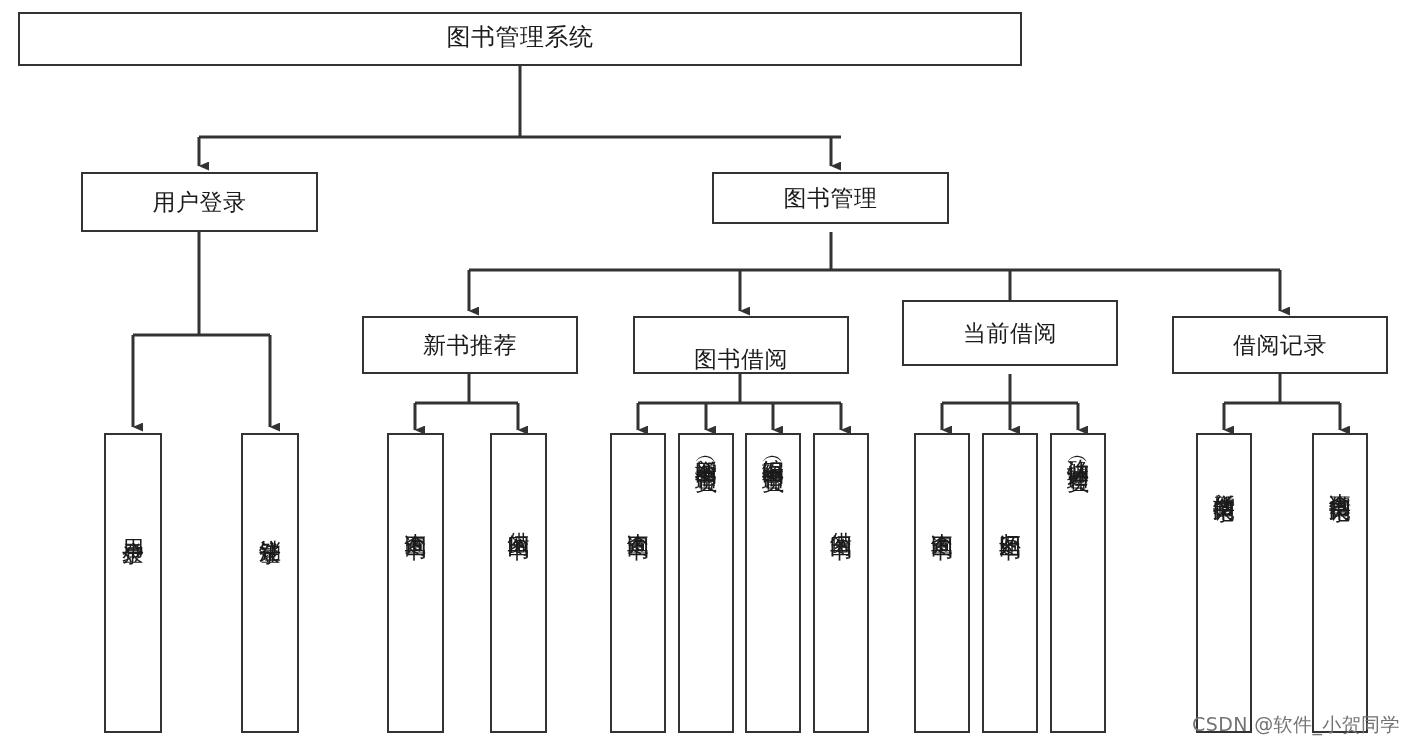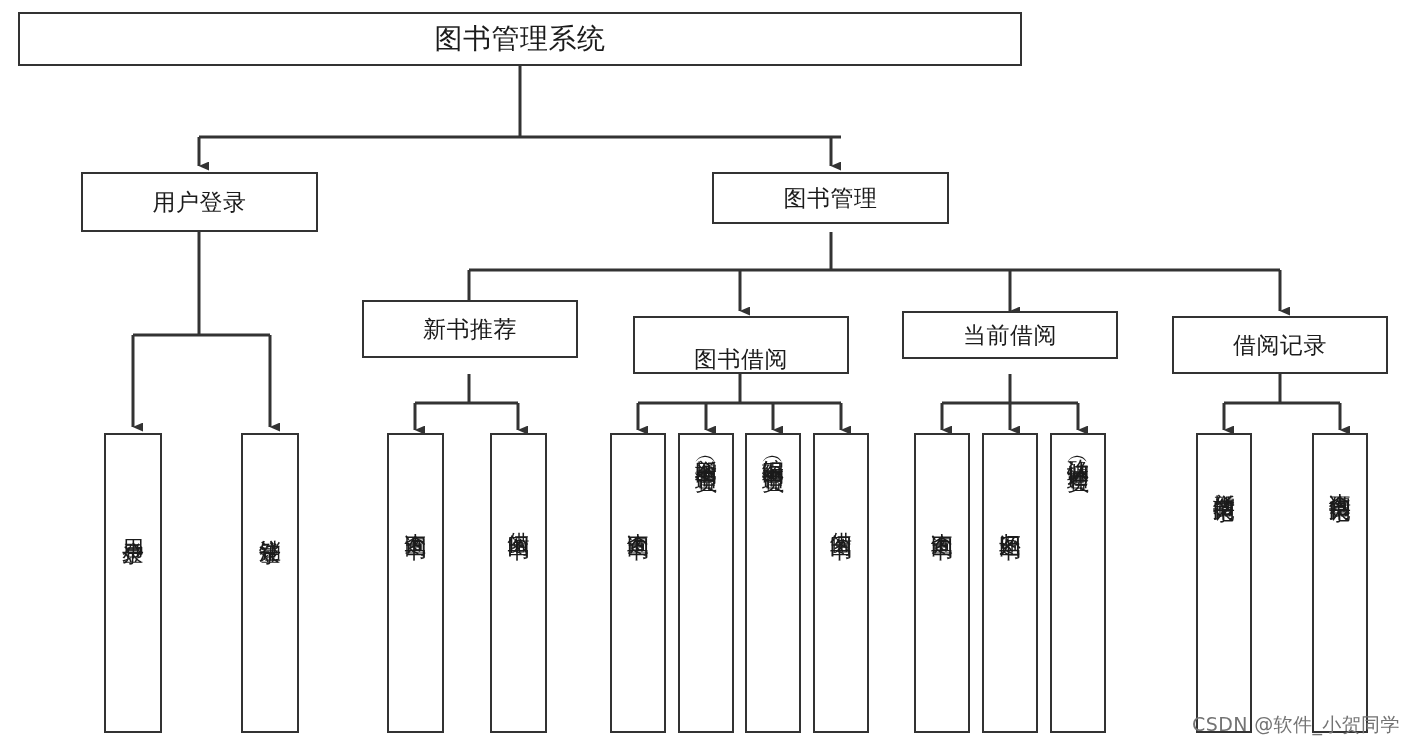--- a/index.html
+++ b/index.html
@@ -52,21 +52,22 @@
     align-items: flex-start;
     padding-top: 6px;
   }
   .node.vertical .node-label {
     writing-mode: vertical-rl;
     text-orientation: upright;
     font-size: 22px;
     letter-spacing: 2px;
   }
   .node.root .node-label {
-    font-size: 28px;
+    font-size: 24px;
+    font-family: Liberation Mono, monospace;
   }
   .watermark {
     position: absolute;
     left: 1192px;
     top: 712px;
     font-size: 19px;
     color: #737373;
     white-space: nowrap;
     letter-spacing: 0.4px;
   }
@@ -132,29 +133,29 @@
   </div>
 
   <div class="node horizontal" style="left:81px; top:172px; width:237px; height:60px;">
     <span class="node-label">用户登录</span>
   </div>
 
   <div class="node horizontal" style="left:712px; top:172px; width:237px; height:52px;">
     <span class="node-label">图书管理</span>
   </div>
 
-  <div class="node horizontal" style="left:362px; top:300px; width:216px; height:58px;">
+  <div class="node horizontal" style="left:362px; top:316px; width:216px; height:58px;">
     <span class="node-label">新书推荐</span>
   </div>
 
   <div class="node horizontal" style="left:633px; top:316px; width:216px; height:58px;align-items:flex-end;">
     <span class="node-label">图书借阅</span>
   </div>
 
-  <div class="node horizontal" style="left:902px; top:311px; width:216px; height:48px;">
+  <div class="node horizontal" style="left:902px; top:300px; width:216px; height:66px;">
     <span class="node-label">当前借阅</span>
   </div>
 
   <div class="node horizontal" style="left:1172px; top:316px; width:216px; height:58px;">
     <span class="node-label">借阅记录</span>
   </div>
 
   <div class="node vertical" style="left:104px; top:433px; width:58px; height:300px; padding-top:86px;">
     <span class="node-label">用户登录</span>
   </div>

